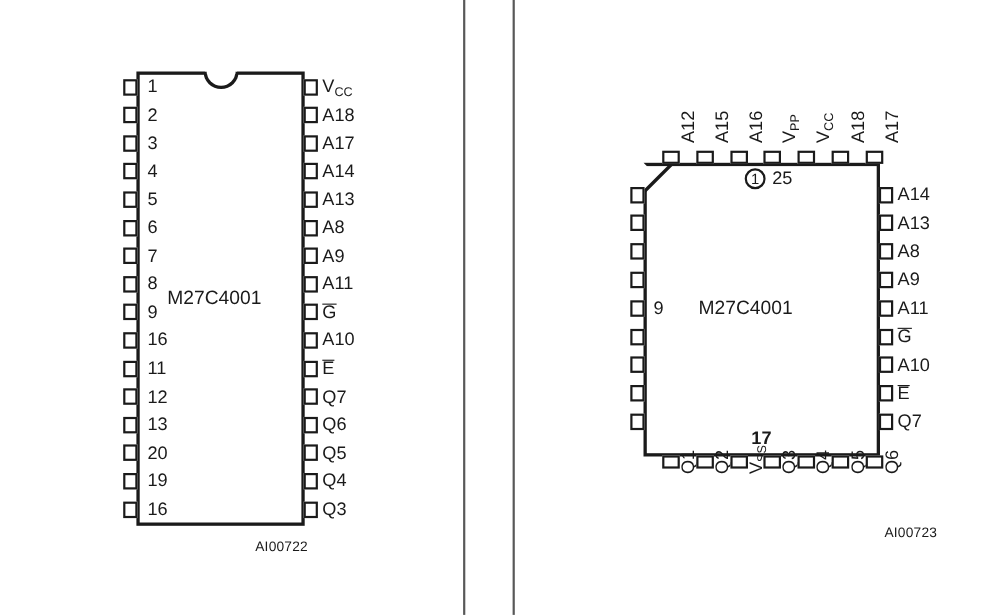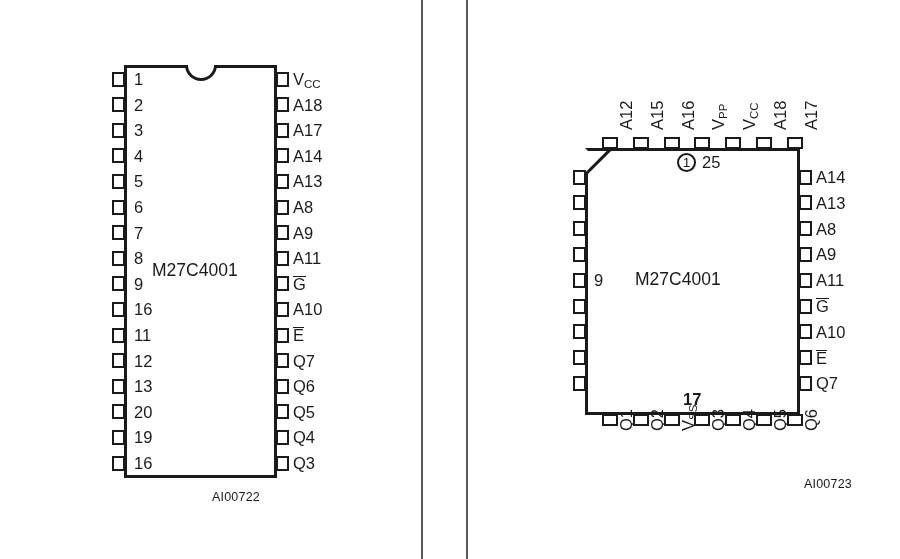--- a/index.html
+++ b/index.html
@@ -58,21 +58,21 @@
 <div class="stage">
 
   <div class="vrule r1"></div>
   <div class="vrule r2"></div>
 
   <div class="pkg" id="dip-pkg">
     <div class="body" id="dip-body" style="left: 124px; top: 65px; width: 153px; height: 413px;"></div>
     <div class="notch" id="dip-notch" style="left: 184.5px; top: 65px;"></div>
     <div class="notchmask" id="dip-notchmask" style="left: 187.5px; top: 63px; width: 26px; height: 4px;"></div>
     <div class="partname" id="dip-partname" style="left: 152px; top: 262.2px;">M27C4001</div>
-    <div class="refid" id="dip-refid" style="left: 212px; top: 491px;">AI00722</div>
+    <div class="refid" id="dip-refid" style="left: 232px; top: 491px;">AI00722</div>
   <div class="pin h" style="left: 112px; top: 71.5px;"></div>
       <div class="num" style="left: 134px; top: 71px;">1</div>
       <div class="pin h" style="left: 112px; top: 97.1px;"></div>
       <div class="num" style="left: 134px; top: 96.6px;">2</div>
       <div class="pin h" style="left: 112px; top: 122.7px;"></div>
       <div class="num" style="left: 134px; top: 122.2px;">3</div>
       <div class="pin h" style="left: 112px; top: 148.3px;"></div>
       <div class="num" style="left: 134px; top: 147.8px;">4</div>
       <div class="pin h" style="left: 112px; top: 173.9px;"></div>
       <div class="num" style="left: 134px; top: 173.4px;">5</div>

